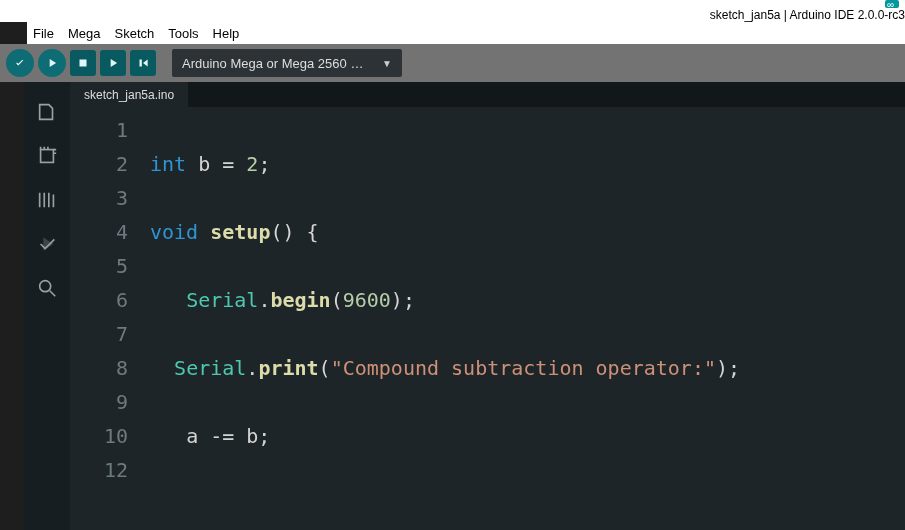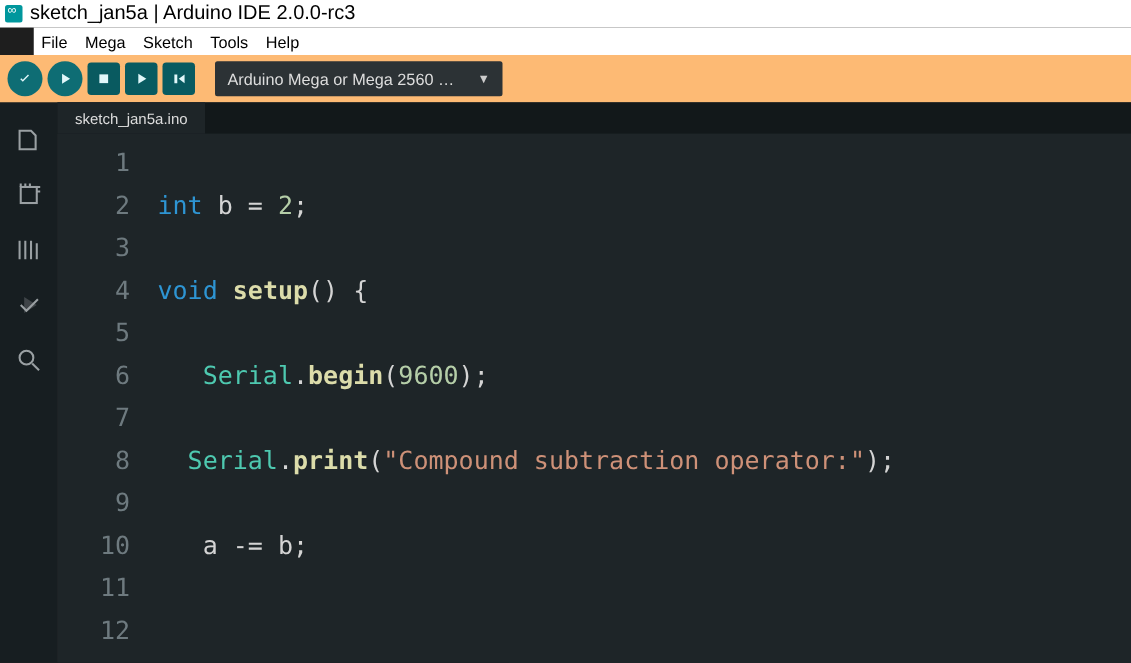--- a/index.html
+++ b/index.html
@@ -11,23 +11,24 @@
     height: 530px;
     overflow: hidden;
     font-size: 13px;
   }
   
   .titlebar {
     background: #fff;
     color: #000;
     height: 22px;
     display: flex;
-    align-items: center;
+    align-items: flex-end;
     padding-left: 4px;
-    font-size: 16px;
+    font-size: 12px;
+    flex-direction: column;
   }
   .titlebar .app-icon {
     width: 14px; height: 14px;
     background: #00979D;
     border-radius: 2px;
     margin-right: 6px;
     position: relative;
   }
   .titlebar .app-icon::after{
     content:"∞";
@@ -44,21 +45,21 @@
     display: flex;
     align-items: center;
     padding-left: 6px;
     font-size: 13px;
     gap: 14px;
     margin-left: 27px;
   }
   .menubar span { cursor: default; }
   
   .toolbar {
-    background: #fdba74;
+    background: #737373;
     height: 38px;
     display: flex;
     align-items: center;
     padding: 0 6px;
     gap: 4px;
   }
   .tool-btn {
     width: 28px; height: 28px;
     background: #0e6d74;
     border-radius: 14px;
@@ -79,20 +80,21 @@
     font-size: 13px;
     min-width: 230px;
     justify-content: space-between;
     cursor: pointer;
   }
   .board-select .chev { margin-left: 10px; font-size: 10px; color:#ccc;}
   
   .main {
     display: flex;
     height: calc(530px - 22px - 22px - 38px);
+    margin-left: 24px;
   }
   .sidebar {
     width: 46px;
     background: #171e21;
     display: flex;
     flex-direction: column;
     align-items: center;
     padding-top: 8px;
   }
   .side-icon {
@@ -241,21 +243,20 @@
 <div>1</div>
 <div>2</div>
 <div>3</div>
 <div>4</div>
 <div>5</div>
 <div>6</div>
 <div>7</div>
 <div>8</div>
 <div>9</div>
 <div>10</div>
-<div>11</div>
 <div>12</div>
       </div>
       <div class="code">
 <div><span class="kw">int</span><span> </span><span class="var">b</span><span class="op"> = </span><span class="num">2</span><span class="pun">;</span></div>
 <div><span class="kw">void</span><span> </span><span class="call">setup</span><span class="pun">()</span><span class="pun"> {</span></div>
 <div><span>   </span><span class="cls">Serial</span><span class="pun">.</span><span class="call">begin</span><span class="pun">(</span><span class="num">9600</span><span class="pun">);</span></div>
 <div><span>  </span><span class="cls">Serial</span><span class="pun">.</span><span class="call">print</span><span class="pun">(</span><span class="str">"Compound subtraction operator:"</span><span class="pun">);</span></div>
 <div><span>   </span><span class="var">a -= b;</span></div>
 
 

